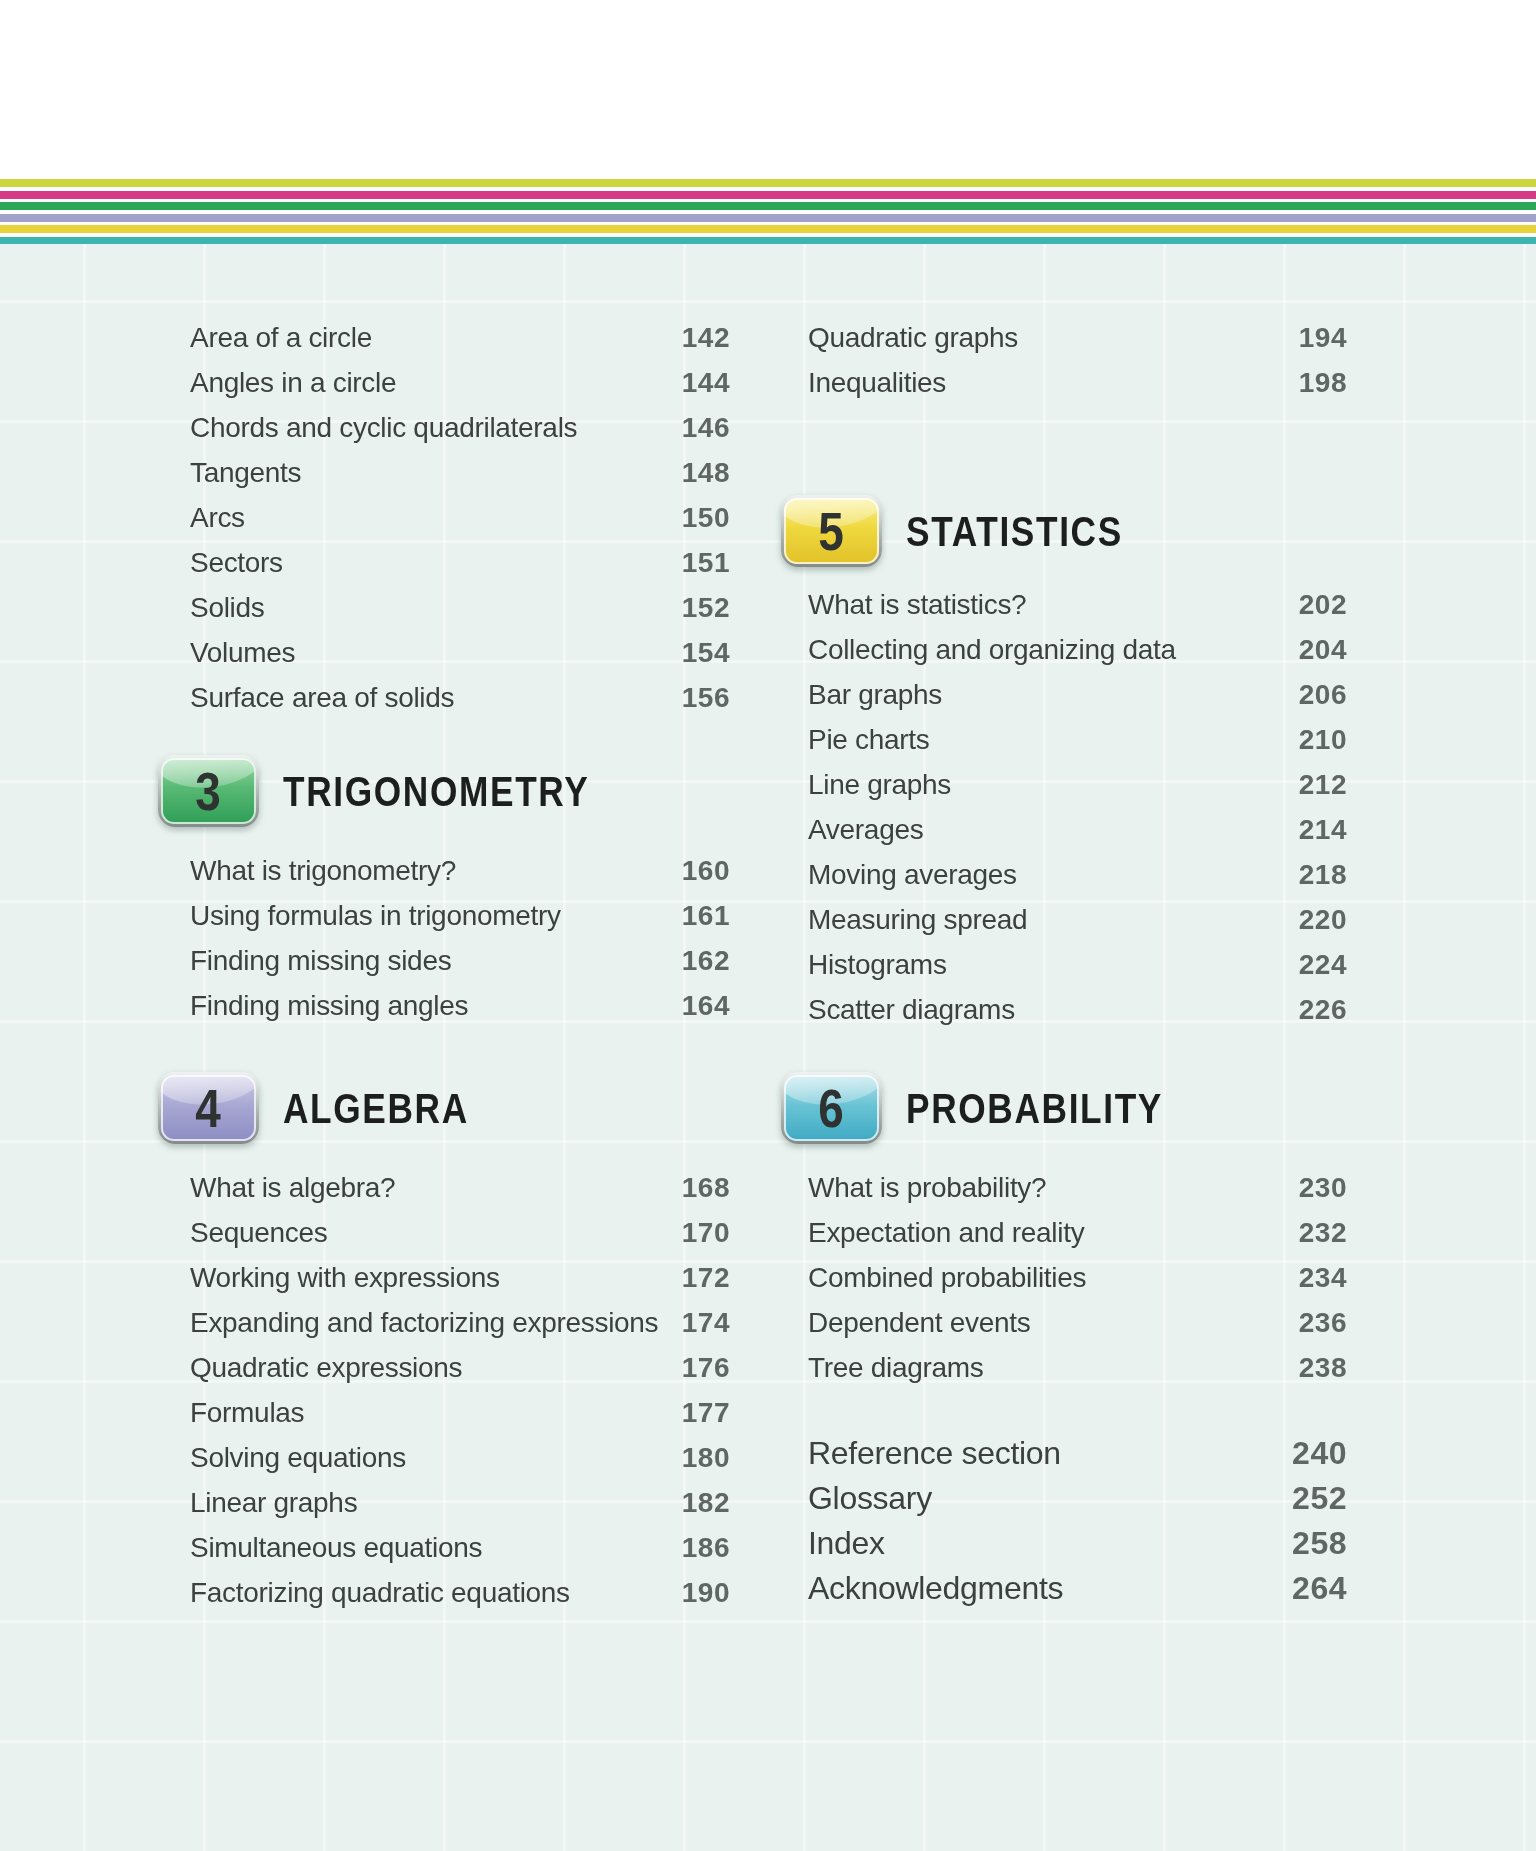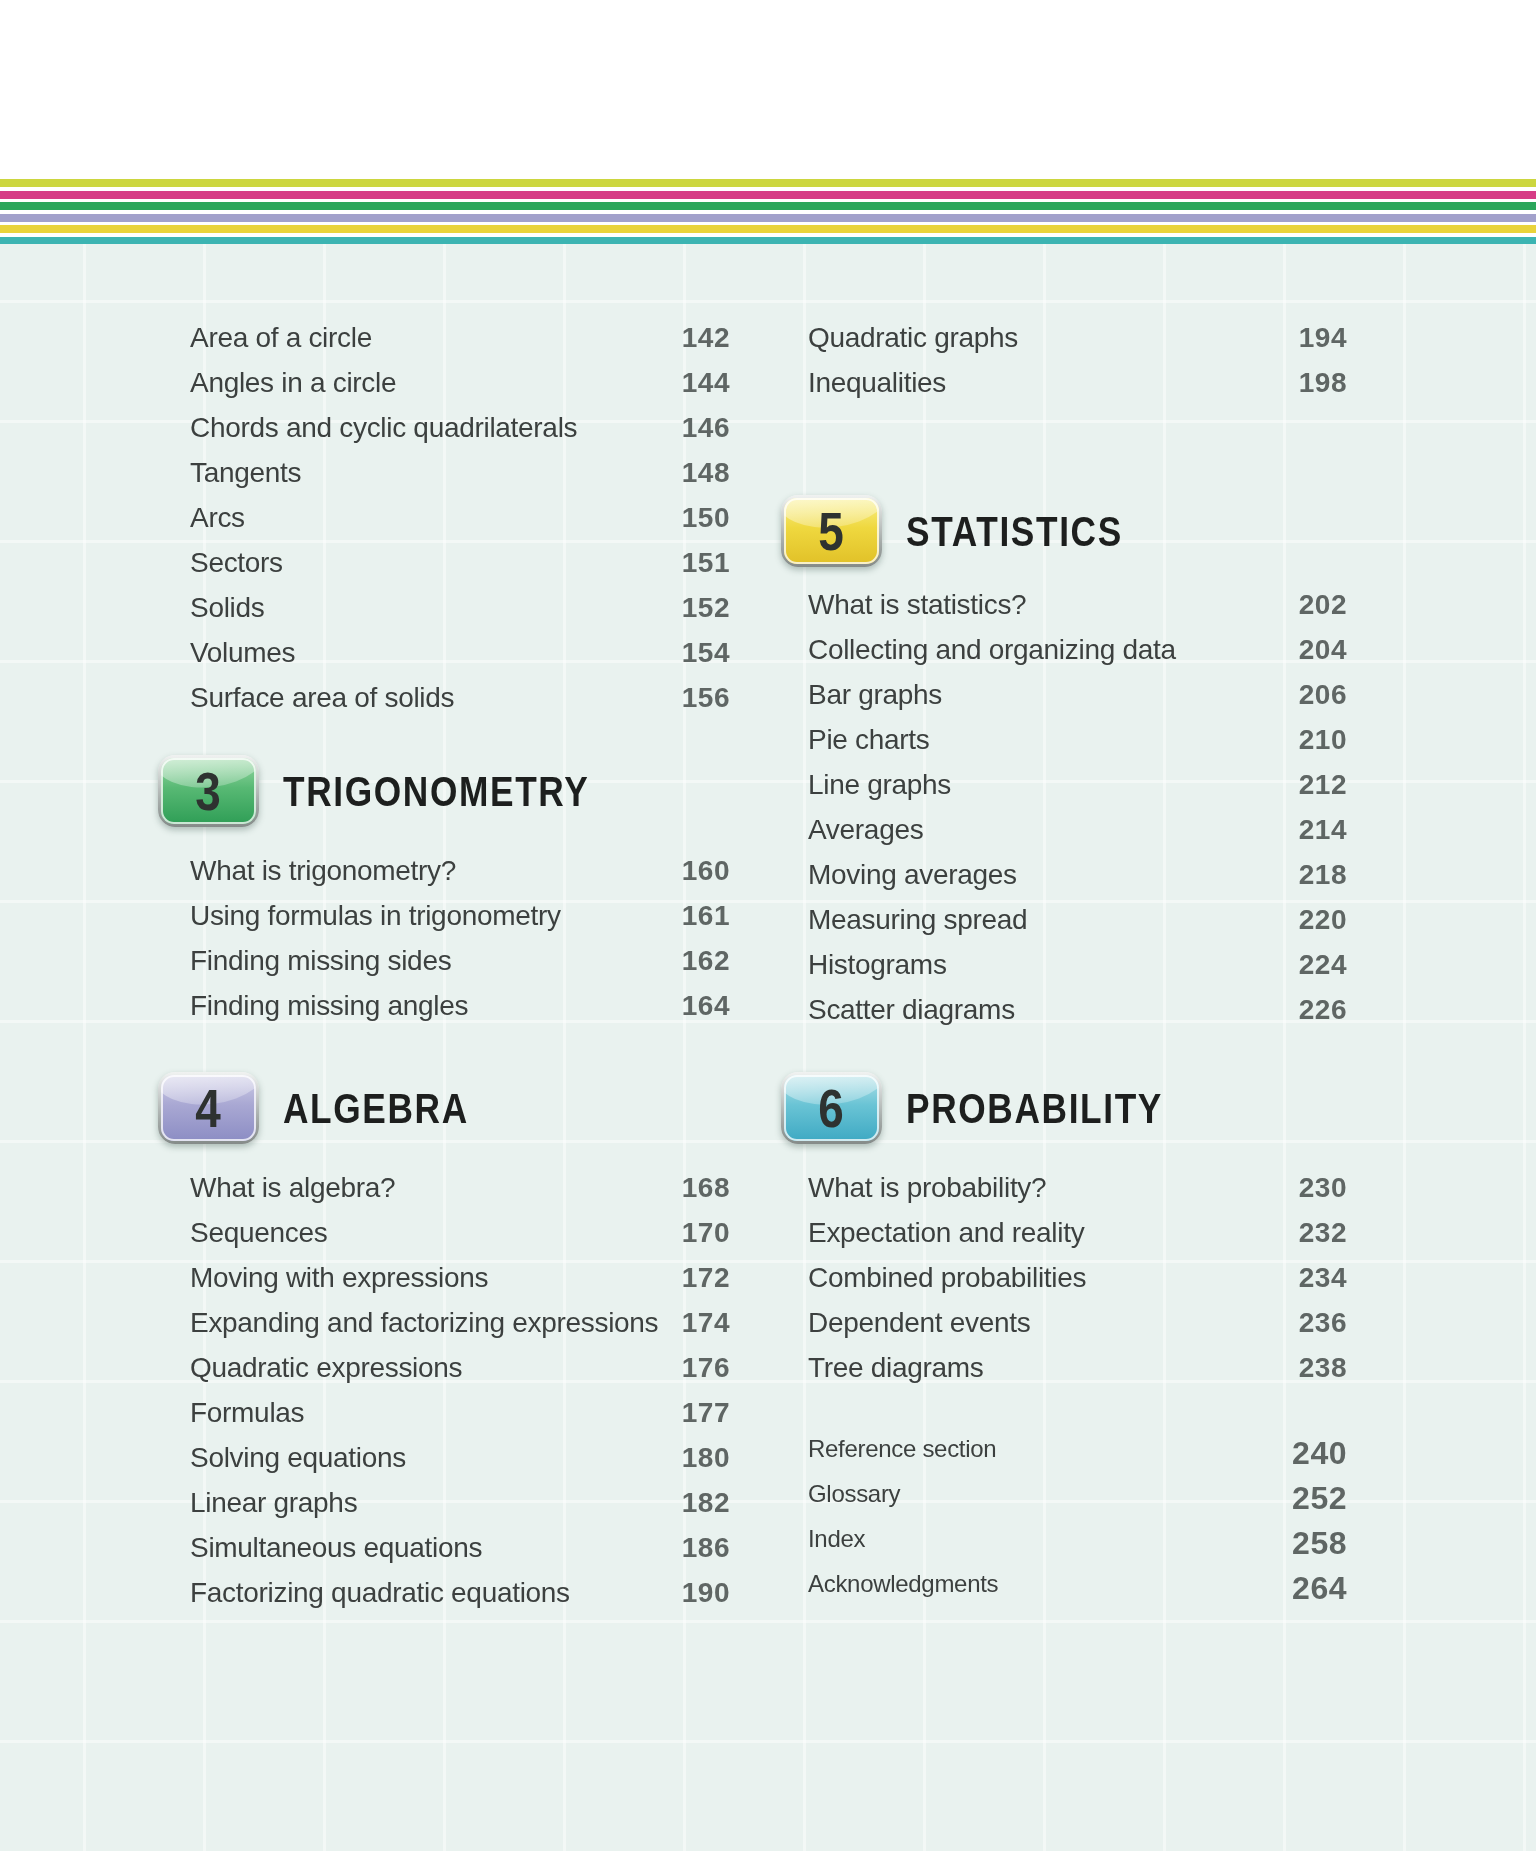--- a/index.html
+++ b/index.html
@@ -26,21 +26,21 @@
   .row{
     height:45px;display:flex;justify-content:space-between;
     white-space:nowrap;
   }
   .label{
     font-size:28px;font-weight:400;color:#3c403f;letter-spacing:-0.3px;
   }
   .page-num{
     font-size:28px;font-weight:700;color:#5f6664;letter-spacing:0.5px;
   }
-  .small .label{font-size:24px;}
+  .small .label{font-size:32px;}
   .small .page-num{font-size:32px;}
   #blk-geom    {left:190px;top:322px;width:540px;}
   #blk-trig    {left:190px;top:855px;width:540px;}
   #blk-alg     {left:190px;top:1172px;width:540px;}
   #blk-algcont {left:808px;top:322px;width:539px;}
   #blk-stats   {left:808px;top:589px;width:539px;}
   #blk-prob    {left:808px;top:1172px;width:539px;}
   #blk-back    {left:808px;top:1435px;width:539px;}
   
   .section-row{position:absolute;display:flex;align-items:center;height:72px;}
@@ -188,21 +188,21 @@
       <span class="label">What is algebra?</span>
       <span class="page-num">168</span>
     </div>
 
     <div class="row">
       <span class="label">Sequences</span>
       <span class="page-num">170</span>
     </div>
 
     <div class="row">
-      <span class="label">Moving with expressions</span>
+      <span class="label">Working with expressions</span>
       <span class="page-num">172</span>
     </div>
 
     <div class="row">
       <span class="label">Expanding and factorizing expressions</span>
       <span class="page-num">174</span>
     </div>
 
     <div class="row">
       <span class="label">Quadratic expressions</span>

